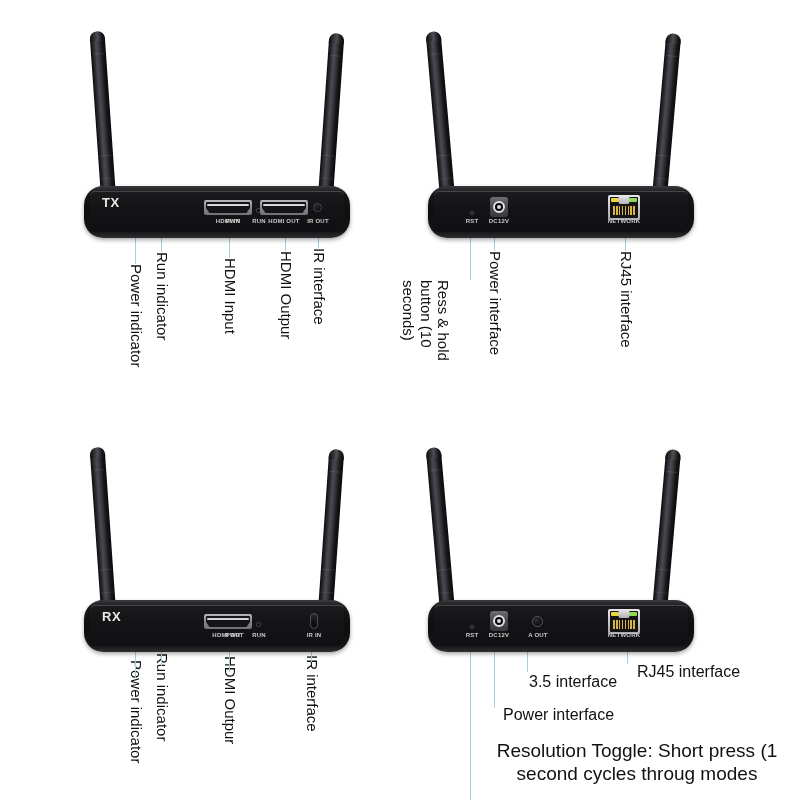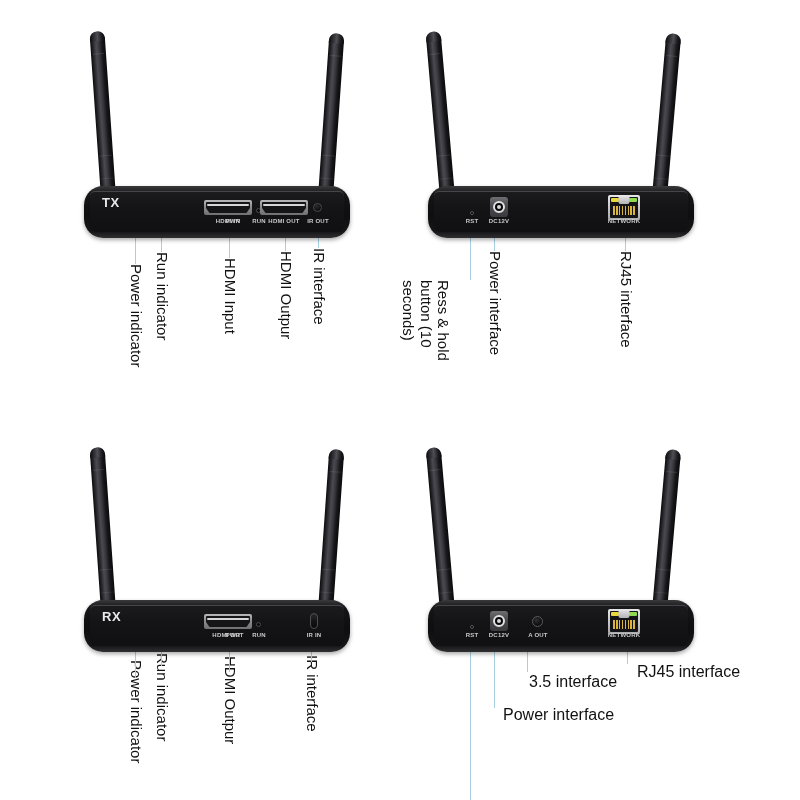--- a/index.html
+++ b/index.html
@@ -386,14 +386,16 @@
   <div class="leader" style="left:470px;top:652px;height:148px;"></div>
   <div class="leader" style="left:494px;top:652px;height:56px;"></div>
   <div class="leader" style="left:527px;top:652px;height:20px;"></div>
   <div class="leader" style="left:627px;top:652px;height:12px;"></div>
 
   <div class="hlabel" style="left:515px;top:673px;margin-left:14px;">3.5 interface</div>
   <div class="hlabel" style="left:637px;top:663px;">RJ45 interface</div>
   <div class="hlabel" style="left:503px;top:706px;">Power interface</div>
 
   <div class="hblock" style="left:474px;top:740px;width:326px;">
+    <div>Resolution Toggle: Short press (1</div>
+    <div>second cycles throug modes</div>
   </div>
 </div>
 
 </body></html>

